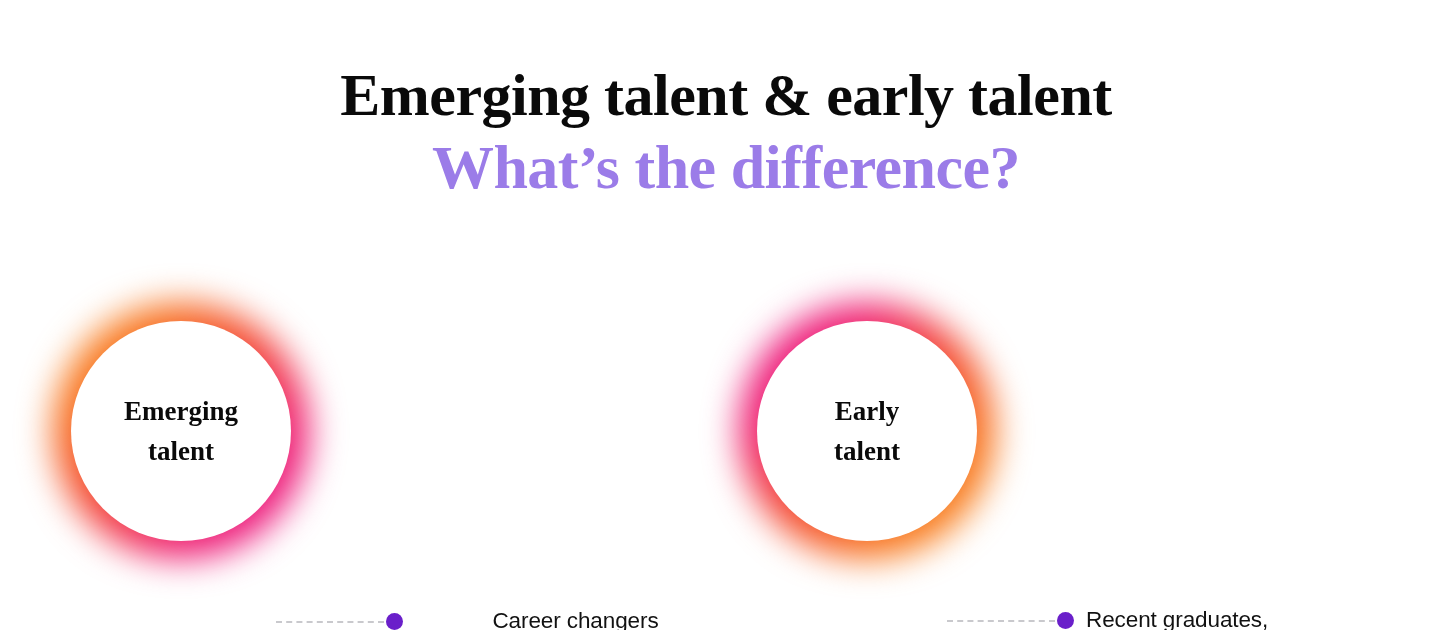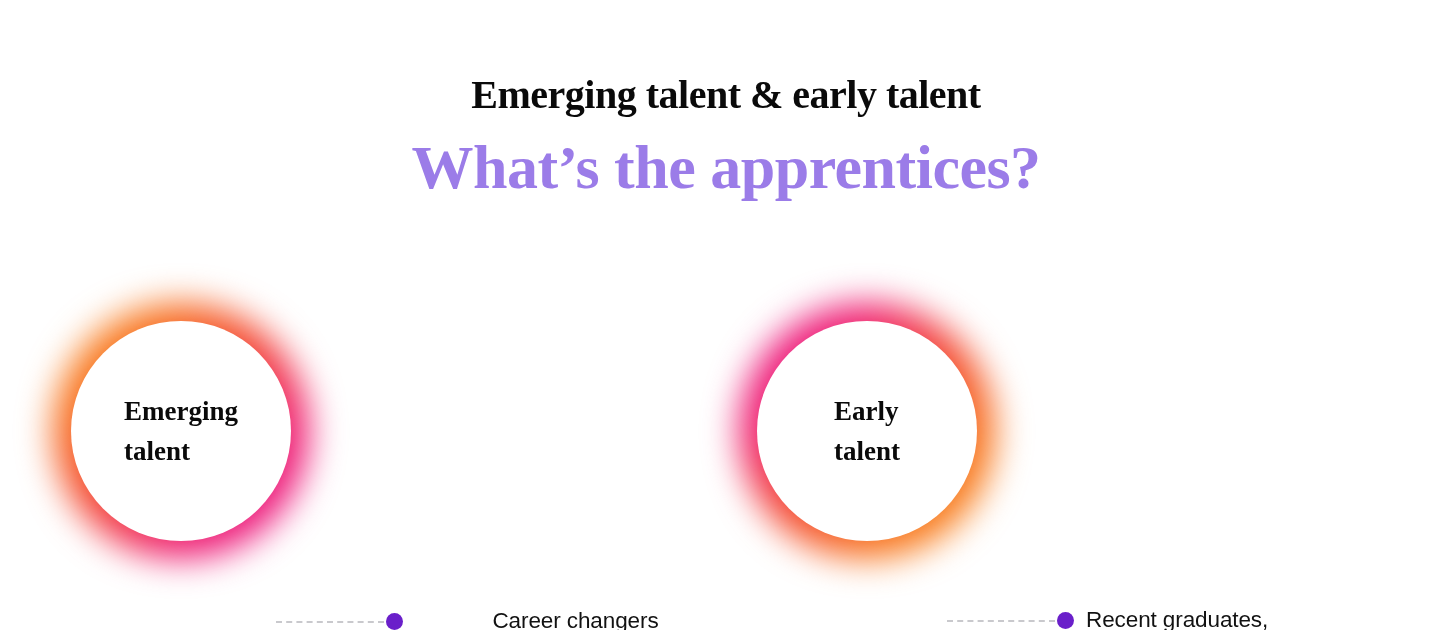--- a/index.html
+++ b/index.html
@@ -23,21 +23,21 @@
     position: absolute;
     left: 0;
     top: 58px;
     width: 1452px;
     text-align: center;
   }
   .title-main {
     display: block;
     font-family: "Liberation Serif", "DejaVu Serif", serif;
     font-weight: 700;
-    font-size: 40px;
+    font-size: 60px;
     line-height: 74px;
     letter-spacing: -0.5px;
     color: #0a0a0a;
     white-space: nowrap;
   }
   .title-sub {
     display: block;
     font-family: "Liberation Serif", "DejaVu Serif", serif;
     font-weight: 700;
     font-size: 62px;
@@ -100,21 +100,21 @@
     display: flex;
     align-items: center;
     justify-content: center;
   }
   .disc-label {
     font-family: "Liberation Serif", "DejaVu Serif", serif;
     font-weight: 700;
     font-size: 27px;
     line-height: 40px;
     color: #0a0a0a;
-    text-align: left;
+    text-align: center;
     white-space: pre-line;
   }
 
   
   .bullets {
     position: absolute;
     top: 0;
     height: 290px;
   }
   .bullets-left  { left: 240px; width: 460px; text-align: center; }
@@ -156,21 +156,21 @@
     white-space: pre-line;
   }
 </style>
 </head>
 <body>
 
 <div class="canvas">
 
   <div class="heading">
     <span class="title-main">Emerging talent &amp; early talent</span>
-    <span class="title-sub">What’s the apprentices?</span>
+    <span class="title-sub">What’s the difference?</span>
   </div>
 
   <div class="group group-left">
 
     <div class="circle-wrap">
       <div class="glow glow-left"></div>
       <div class="disc">
         <span class="disc-label">Emerging
 talent</span>
       </div>

